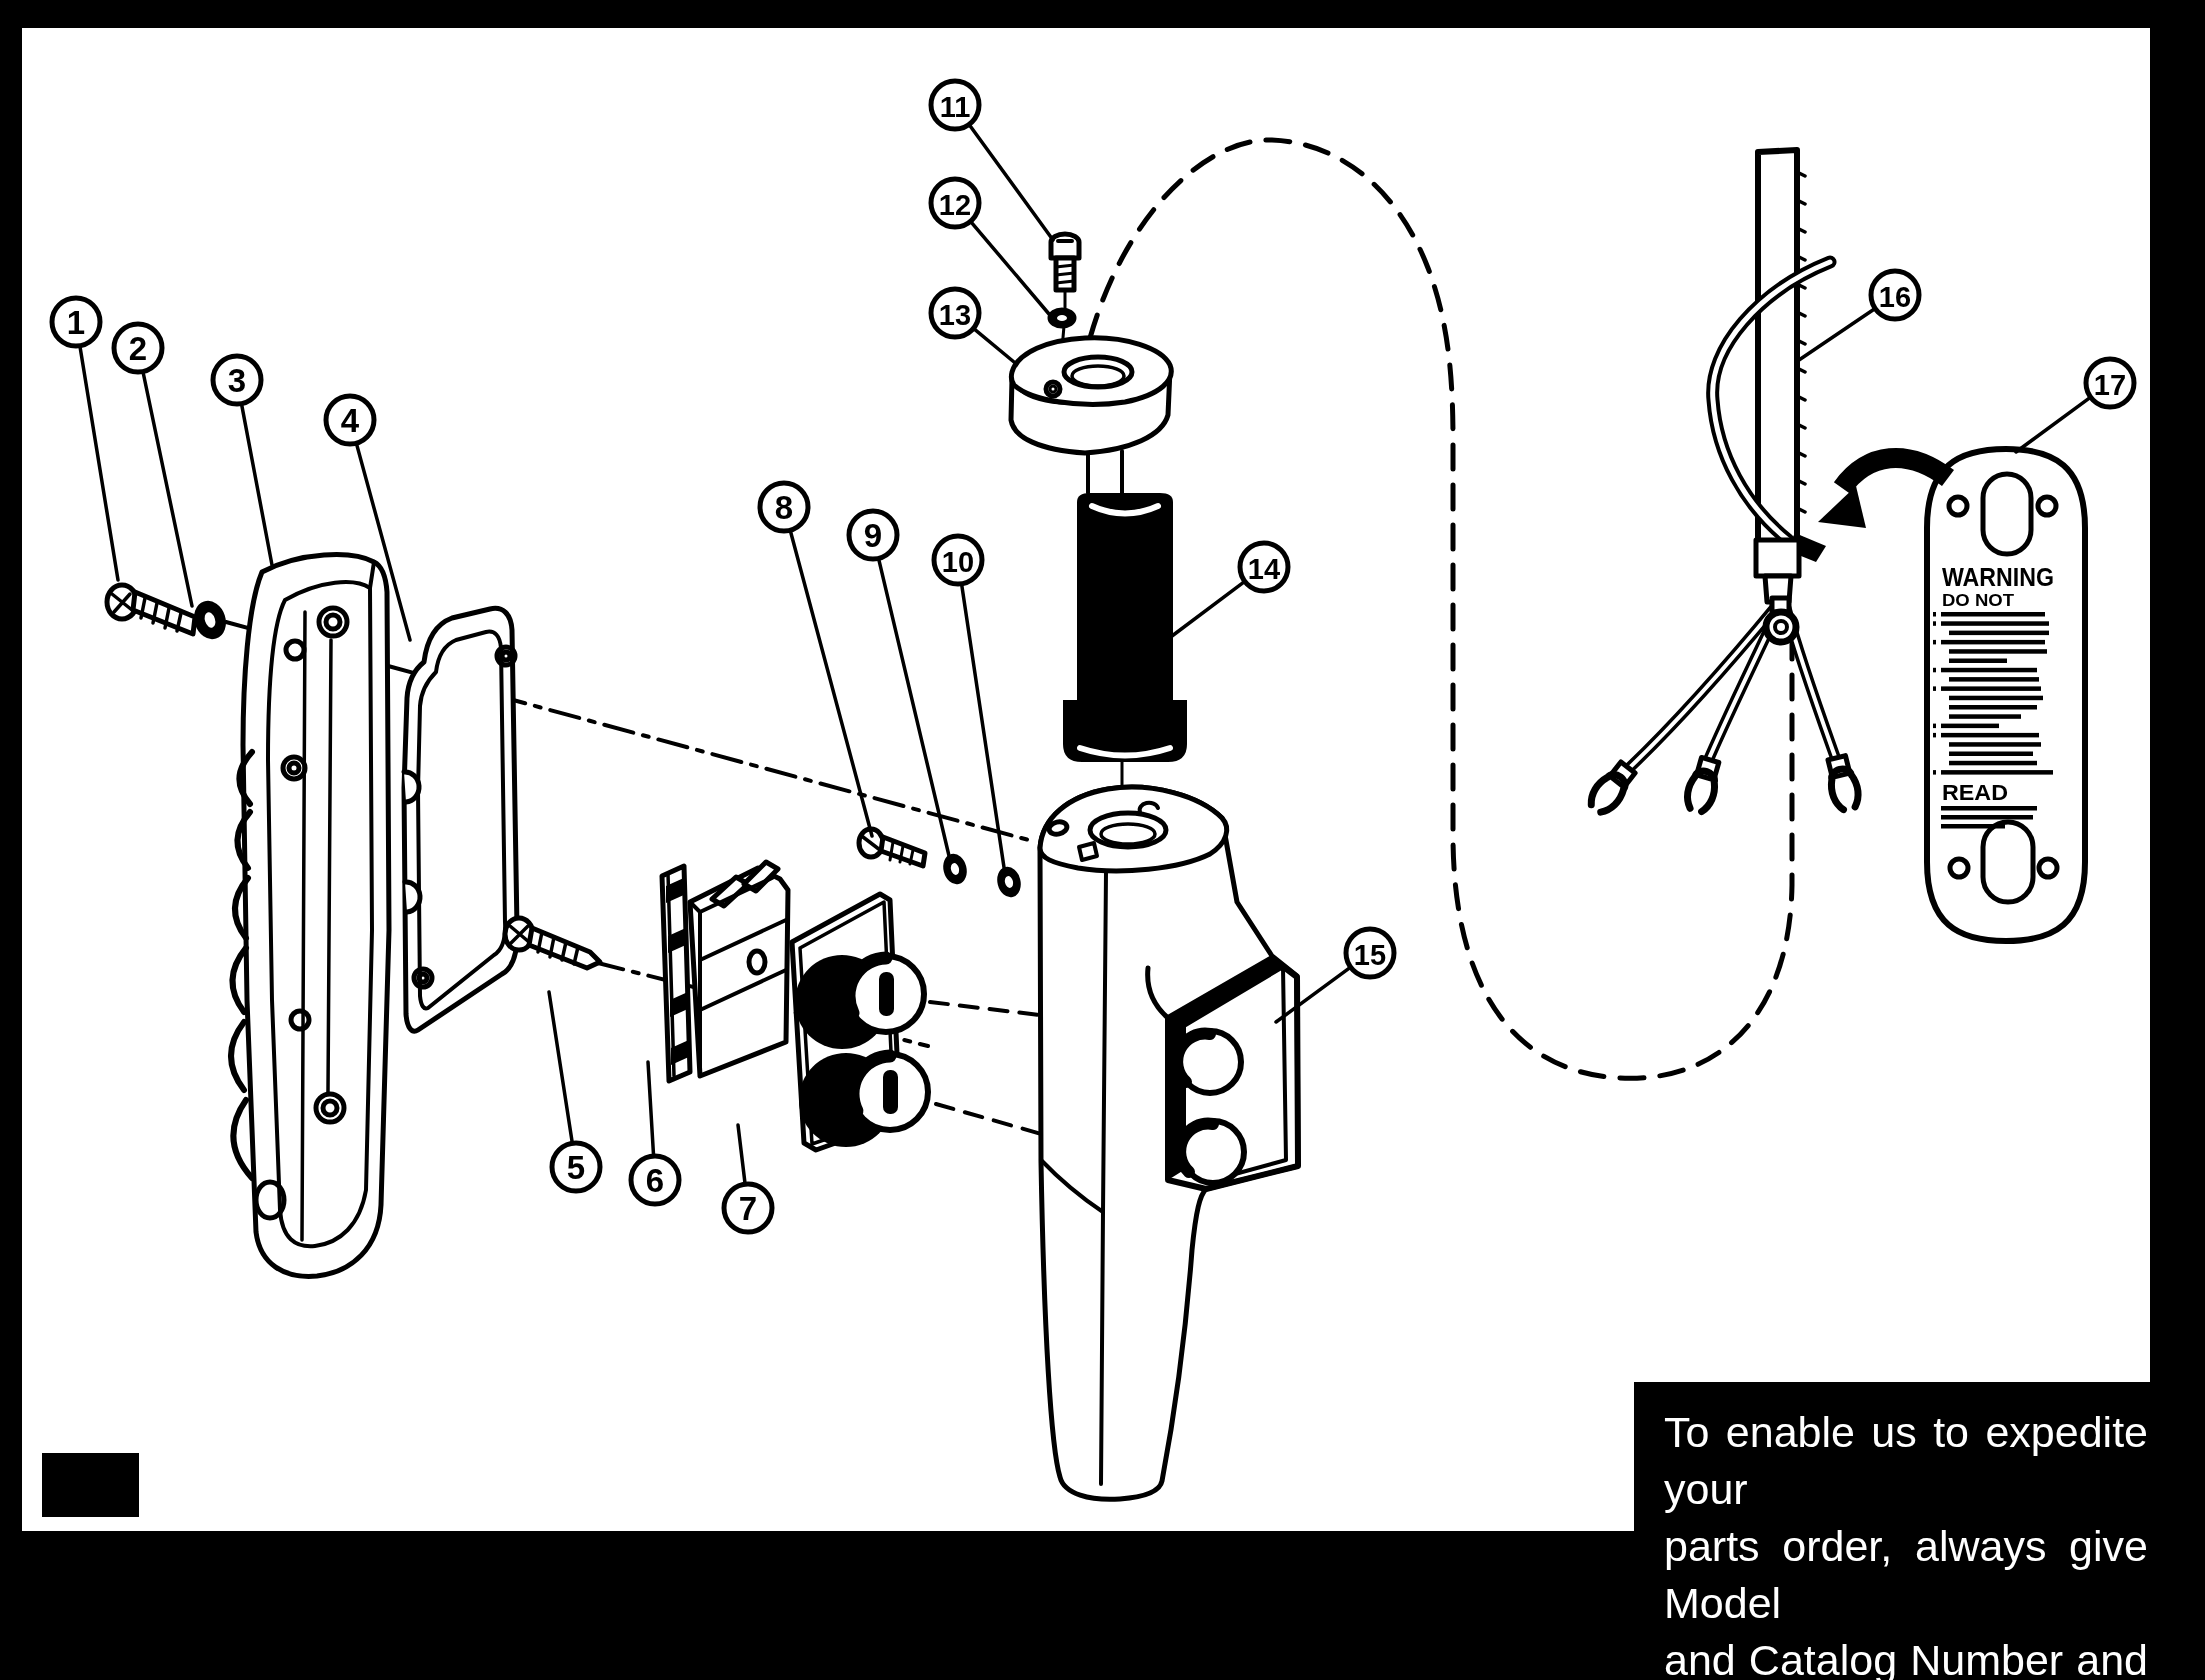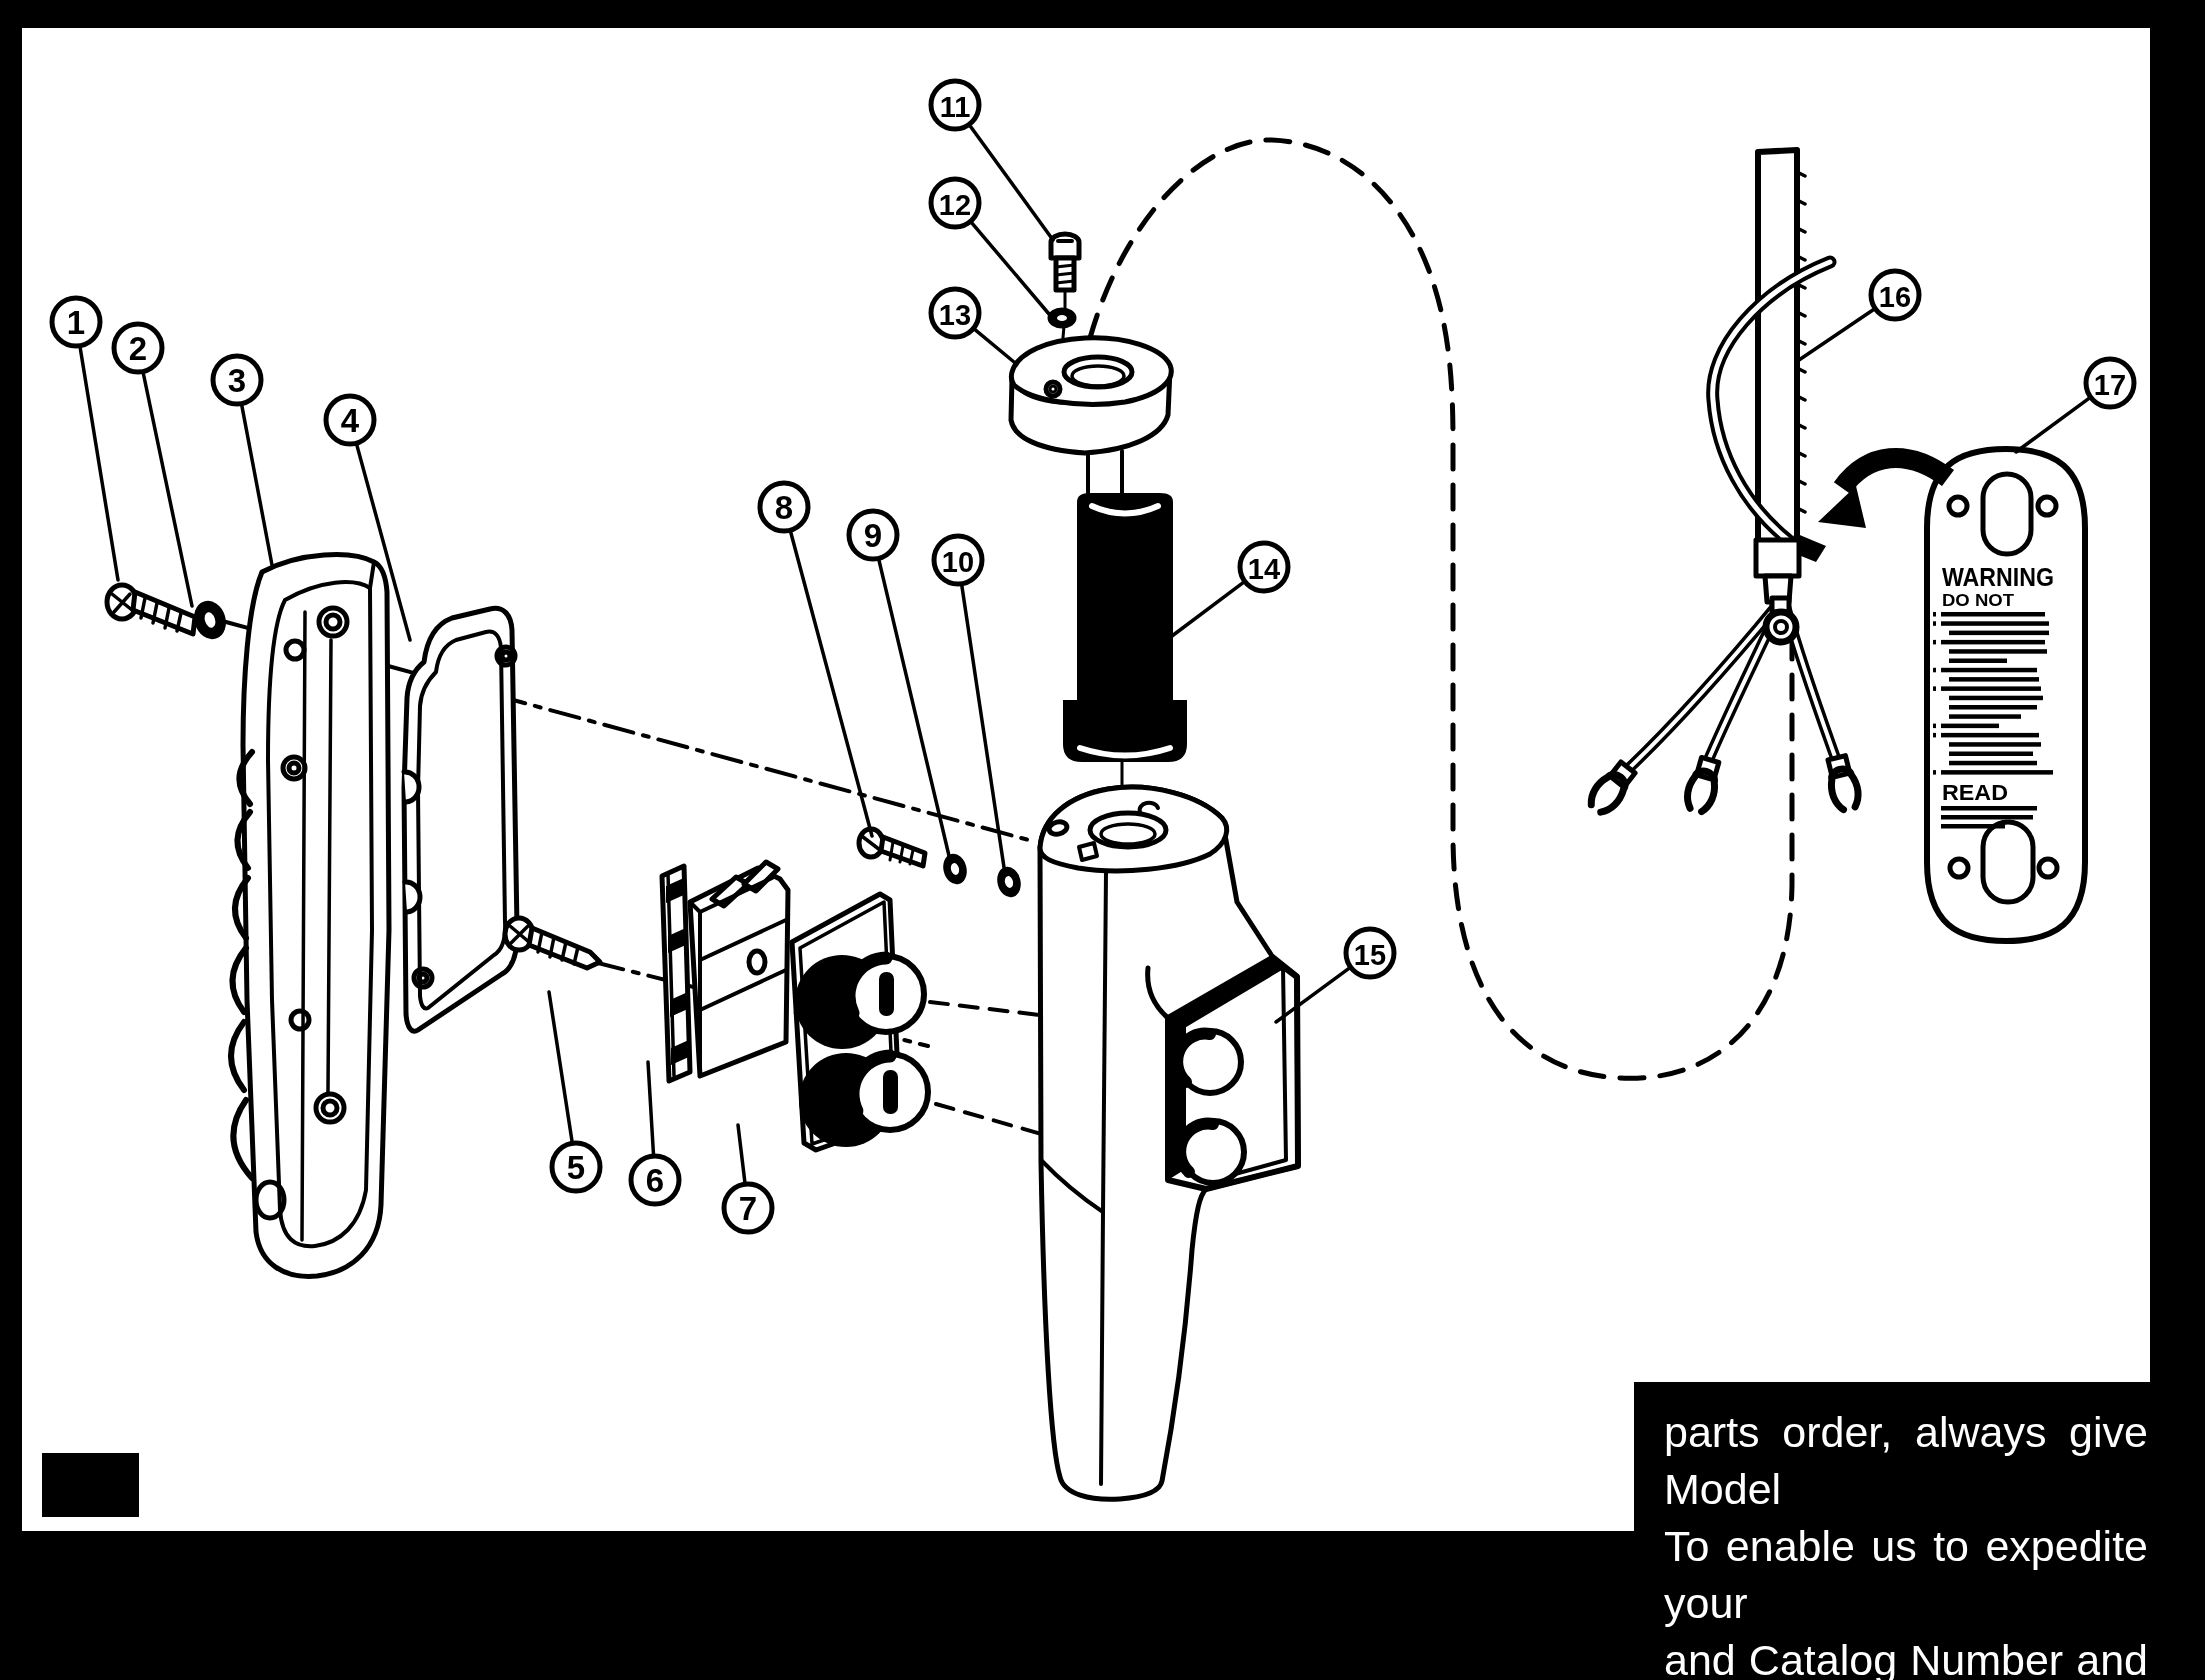--- a/index.html
+++ b/index.html
@@ -365,19 +365,19 @@
           <circle cx="2110" cy="383" r="24" fill="#fff" stroke="#000" stroke-width="5"></circle>
           <text x="2110" y="394.5" text-anchor="middle" font-size="29" font-weight="bold" fill="#000" stroke="none" font-family="&quot;Liberation Sans&quot;, sans-serif">17</text>
         </g>
   </g>
 
   <rect x="42" y="1453" width="97" height="64" fill="#000"></rect>
 </svg>
 
 <div class="note-box">
   <div class="note-text">
+    <div class="note-line">To enable us to expedite your</div>
     <div class="note-line">parts order, always give Model</div>
-    <div class="note-line">To enable us to expedite your</div>
     <div class="note-line">and Catalog Number and Electric</div>
 
   </div>
 </div>
 </div>
 
 </body></html>

